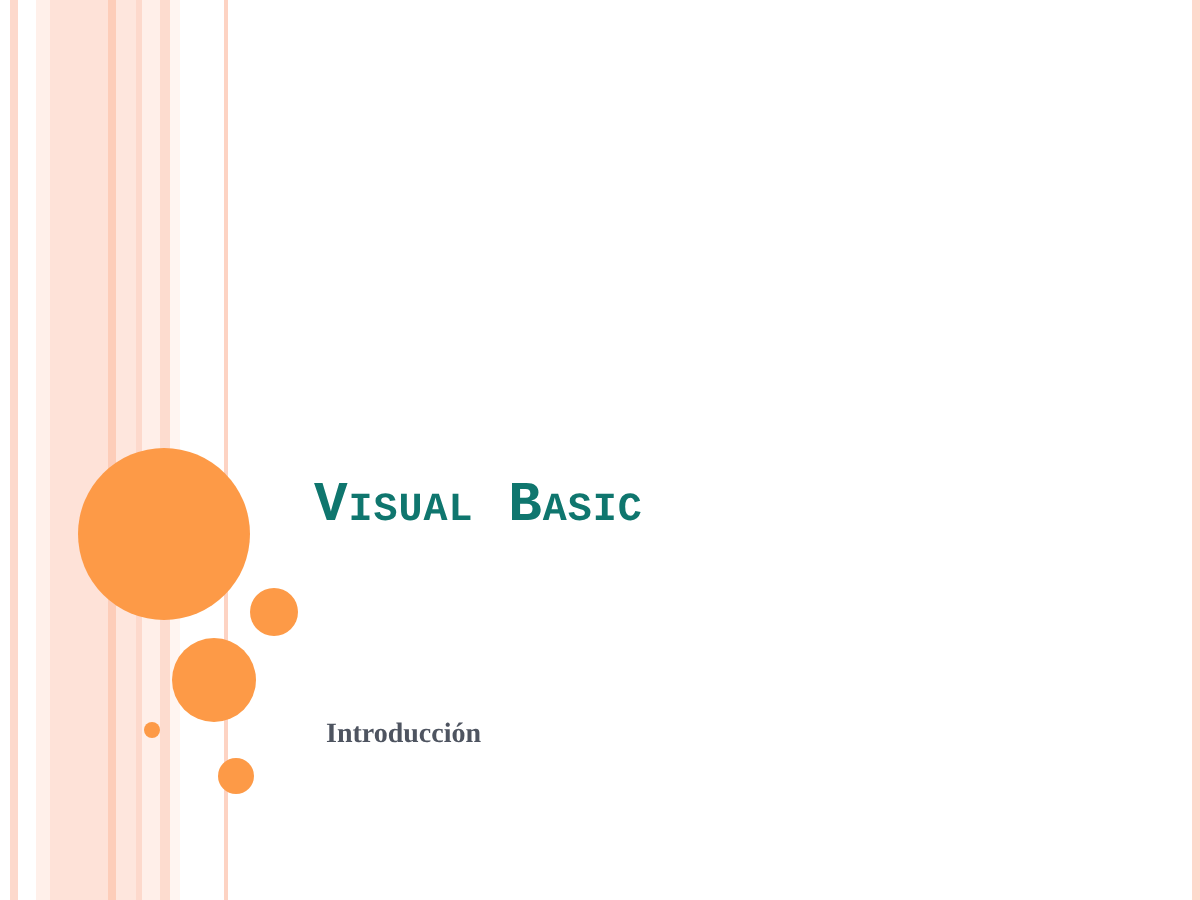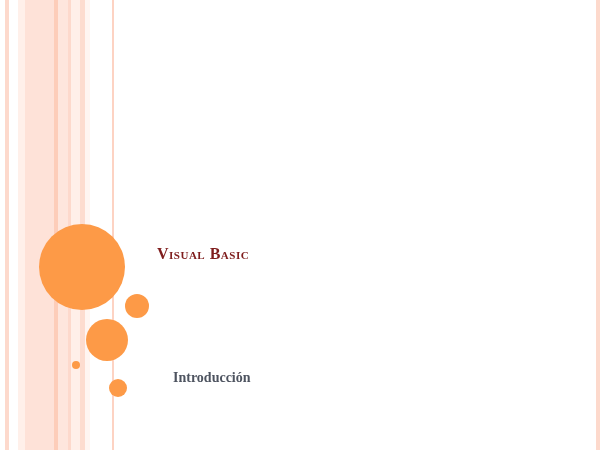--- a/index.html
+++ b/index.html
@@ -1,22 +1,22 @@
 <!DOCTYPE html>
 <html><head>
 <meta charset="utf-8">
 <style>
   html, body { margin:0; padding:0; }
   body { width:600px; height:450px; position:relative; overflow:hidden; background:#ffffff; font-family:"Liberation Serif", serif; }
   .stripe { position:absolute; top:0; height:450px; }
   .circle { position:absolute; border-radius:50%; background:#fd9a47; }
-  .title { position:absolute; left:157px; top:240px; color:#7f1d1d; font-weight:bold; font-size:16px; line-height:28px; margin:0; }
+  .title { position:absolute; left:157px; top:240px; color:#0f766e; font-weight:bold; font-size:28px; line-height:28px; margin:0;font-family:Liberation Mono, monospace; }
   .title .l1 { font-variant:small-caps; letter-spacing:0.5px; display:block; }
   .title .l2 { display:block; }
-  .subtitle { position:absolute; left:157px; top:354px; color:#4e5460; font-weight:bold; font-size:14px; margin:16px; }
+  .subtitle { position:absolute; left:157px; top:354px; color:#4e5460; font-weight:bold; font-size:14px; margin:6px; }
 </style>
 </head>
 <body>
 
 <div>
 
   <div class="stripe" style="left:5px;width:4px;background:#fdd9cc;"></div>
   <div class="stripe" style="left:18px;width:7px;background:#fff0ea;"></div>
   <div class="stripe" style="left:25px;width:29px;background:#fee2d8;"></div>
   <div class="stripe" style="left:54px;width:4px;background:#fdcdb9;"></div>

